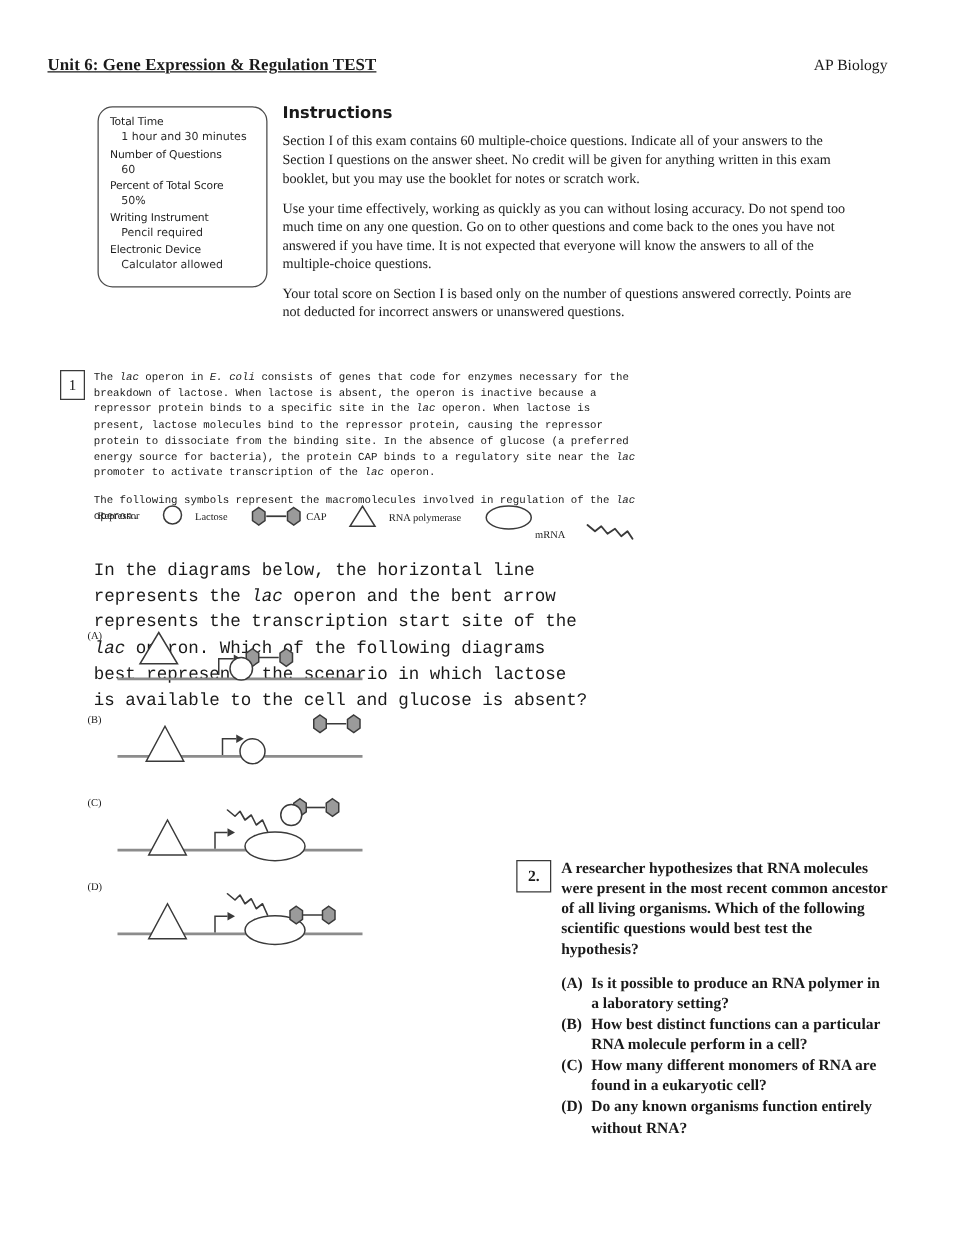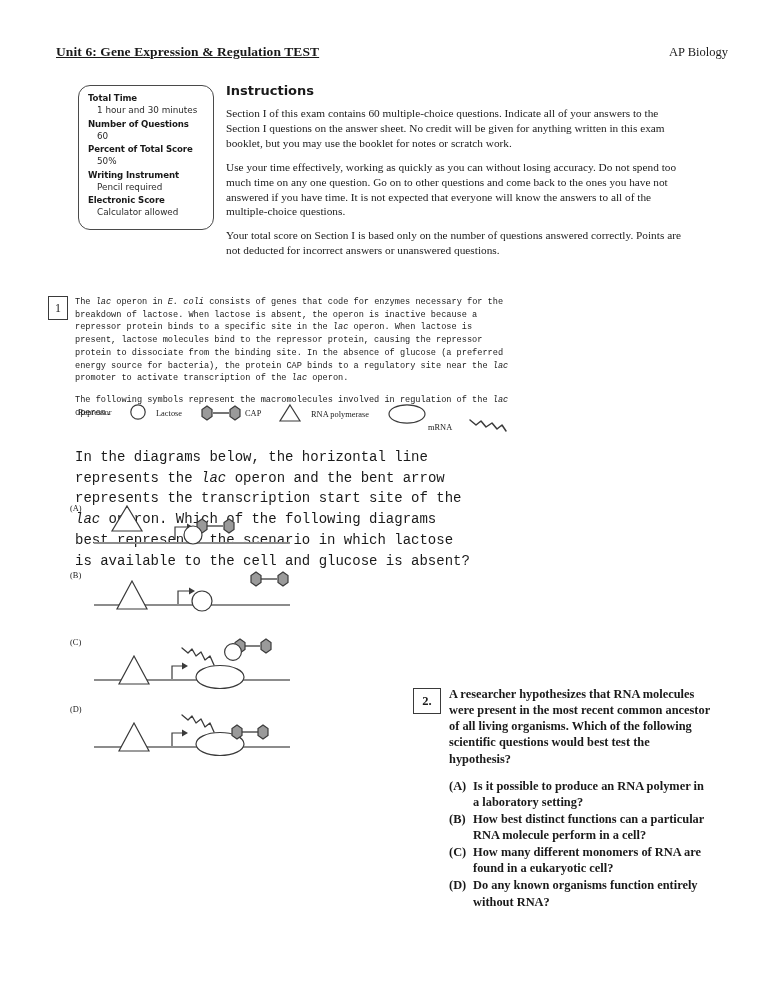--- a/index.html
+++ b/index.html
@@ -12,21 +12,21 @@
     height: 994px;
     position: relative;
     font-family: "Liberation Serif", serif;
     color: #1a1a1a;
     overflow: hidden;
   }
 
   
   #page-header {
     position: absolute;
-    left: 56px;
+    left: 38px;
     top: 44px;
     width: 672px;
     display: flex;
     justify-content: space-between;
     align-items: baseline;
   }
   #doc-title {
     font-family: "Liberation Serif", serif;
     font-weight: bold;
     font-size: 13.5px;
@@ -58,21 +58,21 @@
     padding: 5px 0 5px 0;
     border-bottom: 1.2px solid #4a4a4a;
     letter-spacing: 0.2px;
   }
   #glance-list {
     padding: 6px 8px 9px 9px;
   }
   .glance-row { margin-bottom: 1px; }
   .glance-label {
     font-family: "DejaVu Sans", sans-serif;
-    font-weight: bold;
+    font-weight: normal;
     font-size: 8.6px;
     line-height: 1.42;
     letter-spacing: -0.1px;
   }
   .glance-value {
     font-family: "DejaVu Sans", sans-serif;
     font-size: 8.8px;
     line-height: 1.4;
     padding-left: 9px;
     color: #2b2b2b;
@@ -250,21 +250,21 @@
     </div>
     <div class="glance-row">
       <div class="glance-label">Percent of Total Score</div>
       <div class="glance-value">50%</div>
     </div>
     <div class="glance-row">
       <div class="glance-label">Writing Instrument</div>
       <div class="glance-value">Pencil required</div>
     </div>
     <div class="glance-row">
-      <div class="glance-label">Electronic Score</div>
+      <div class="glance-label">Electronic Device</div>
       <div class="glance-value">Calculator allowed</div>
     </div>
   </div>
 </div>
 
 <div id="instructions">
   <div id="instructions-title">Instructions</div>
   <div class="instr-para">Section I of this exam contains 60 multiple-choice questions. Indicate all of your answers to the Section I questions on the answer sheet. No credit will be given for anything written in this exam booklet, but you may use the booklet for notes or scratch work.</div>
   <div class="instr-para">Use your time effectively, working as quickly as you can without losing accuracy. Do not spend too much time on any one question. Go on to other questions and come back to the ones you have not answered if you have time. It is not expected that everyone will know the answers to all of the multiple-choice questions.</div>
   <div class="instr-para">Your total score on Section I is based only on the number of questions answered correctly. Points are not deducted for incorrect answers or unanswered questions.</div>

